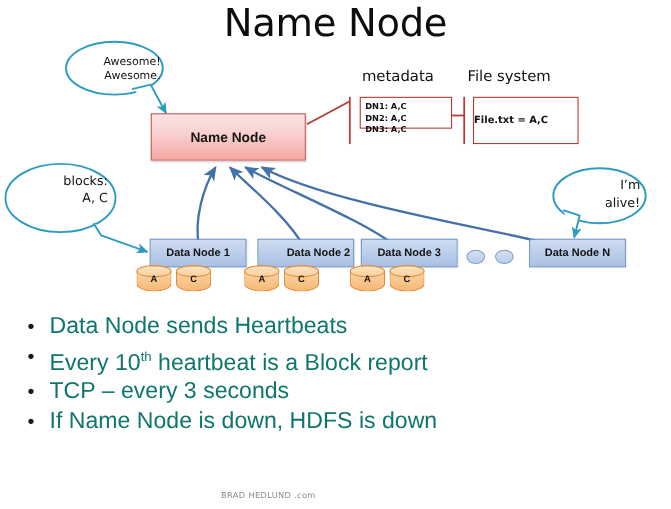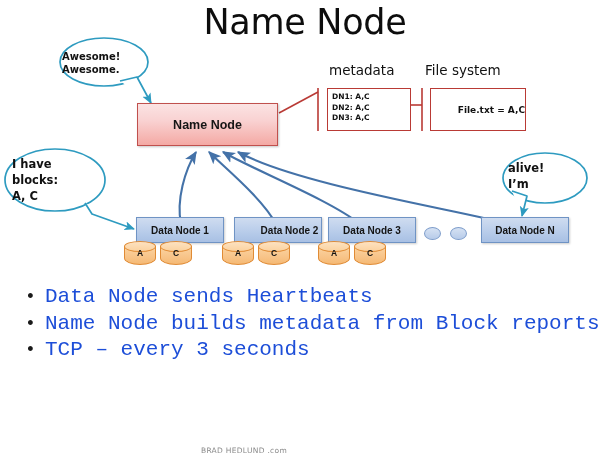--- a/index.html
+++ b/index.html
@@ -66,21 +66,21 @@
     font-family: "DejaVu Sans", sans-serif;
   }
   #metadata-label { left: 329px; top: 62px; }
   #filesystem-label { left: 425px; top: 62px; }
 
   #metadata-box {
     position: absolute;
     left: 327px;
     top: 88px;
     width: 84px;
-    height: 43px;
+    height: 29px;
     box-sizing: border-box;
     border: 1.6px solid #b93a35;
     background: #ffffff;
     padding: 3px 0 0 4px;
   }
   #metadata-box .meta-line {
     font-size: 7.5px;
     font-weight: bold;
     line-height: 10.5px;
     color: #111;
@@ -91,21 +91,21 @@
     position: absolute;
     left: 430px;
     top: 88px;
     width: 96px;
     height: 43px;
     box-sizing: border-box;
     border: 1.6px solid #b93a35;
     background: #ffffff;
     display: flex;
     align-items: center;
-    justify-content: flex-end;
+    justify-content: flex-start;
     font-size: 9px;
     font-weight: bold;
     color: #111;
     font-family: "DejaVu Sans", sans-serif;
   }
 
   
   .data-node-box {
     position: absolute;
     top: 217px;
@@ -176,49 +176,48 @@
     border: 1px solid #7e9dcb;
     background: linear-gradient(to bottom, #d6e2f3 0%, #b7cbe9 100%);
     z-index: 3;
   }
   #dot-1 { left: 424px; }
   #dot-2 { left: 450px; }
 
   
   .bubble-text {
     position: absolute;
-    text-align: left;
+    text-align: right;
     font-size: 10px;
     line-height: 13px;
     color: #111;
     z-index: 5;
     font-family: "DejaVu Sans", sans-serif;
-    font-weight: bold;
   }
   #bubble-awesome-text { left: 62px; top: 50px; width: 84px; }
   #bubble-blocks-text  { left: 12px; top: 156px; width: 86px; font-size: 11.5px; line-height: 16px; }
   #bubble-alive-text   { left: 508px; top: 160px; width: 74px; font-size: 11.5px; line-height: 16px; }
 
   
   #bullet-list {
     position: absolute;
     left: 18px;
     top: 284px;
     width: 580px;
     list-style: none;
     margin: 0;
     padding: 0;
   }
   #bullet-list li {
     position: relative;
     padding-left: 27px;
     font-size: 21px;
     line-height: 26.5px;
-    color: #1d4ed8;
-    font-family: Liberation Mono, monospace;
+    color: #0f766e;
+    font-family: Liberation Sans, sans-serif;
     white-space: nowrap;
   }
   #bullet-list li::before {
     content: "\2022";
     position: absolute;
     left: 7px;
     top: 0;
     font-size: 18px;
     color: #1a1a1a;
   }
@@ -280,28 +279,27 @@
   <ellipse cx="545" cy="178" rx="42" ry="25" fill="#ffffff" stroke="#2e9bc0" stroke-width="1.7"></ellipse>
   <path d="M512,191 L527,196 L522,216" fill="#ffffff" stroke="#2e9bc0" stroke-width="1.7" stroke-linejoin="round" marker-end="url(#tealArrow)"></path>
 </svg>
 
 <div class="bubble-text" id="bubble-awesome-text">
   <div>Awesome!</div>
   <div>Awesome.</div>
 </div>
 
 <div class="bubble-text" id="bubble-blocks-text">
-  <div>I have</div>
   <div>blocks:</div>
   <div>A, C</div>
 </div>
 
 <div class="bubble-text" id="bubble-alive-text">
+  <div>I’m</div>
   <div>alive!</div>
-  <div>I’m</div>
 </div>
 
 <div id="name-node-box">
   <span>Name Node</span>
 </div>
 
 <div class="region-label" id="metadata-label">metadata</div>
 
 <div id="metadata-box">
   <div class="meta-line">DN1: A,C</div>
@@ -362,20 +360,23 @@
 </div>
 
 <div class="dot-ellipse" id="dot-1"></div>
 <div class="dot-ellipse" id="dot-2"></div>
 
 <ul id="bullet-list">
   <li>
     <span>Data Node sends Heartbeats</span>
   </li>
   <li>
-    <span>Name Node builds metadata from Block reports</span>
+    <span>Every 10</span><sup>th</sup><span> heartbeat is a Block report</span>
   </li>
   <li>
     <span>TCP – every 3 seconds</span>
   </li>
+  <li>
+    <span>If Name Node is down, HDFS is down</span>
+  </li>
 </ul>
 
 <div id="footer-credit">BRAD HEDLUND .com</div>
 
 </body></html>

